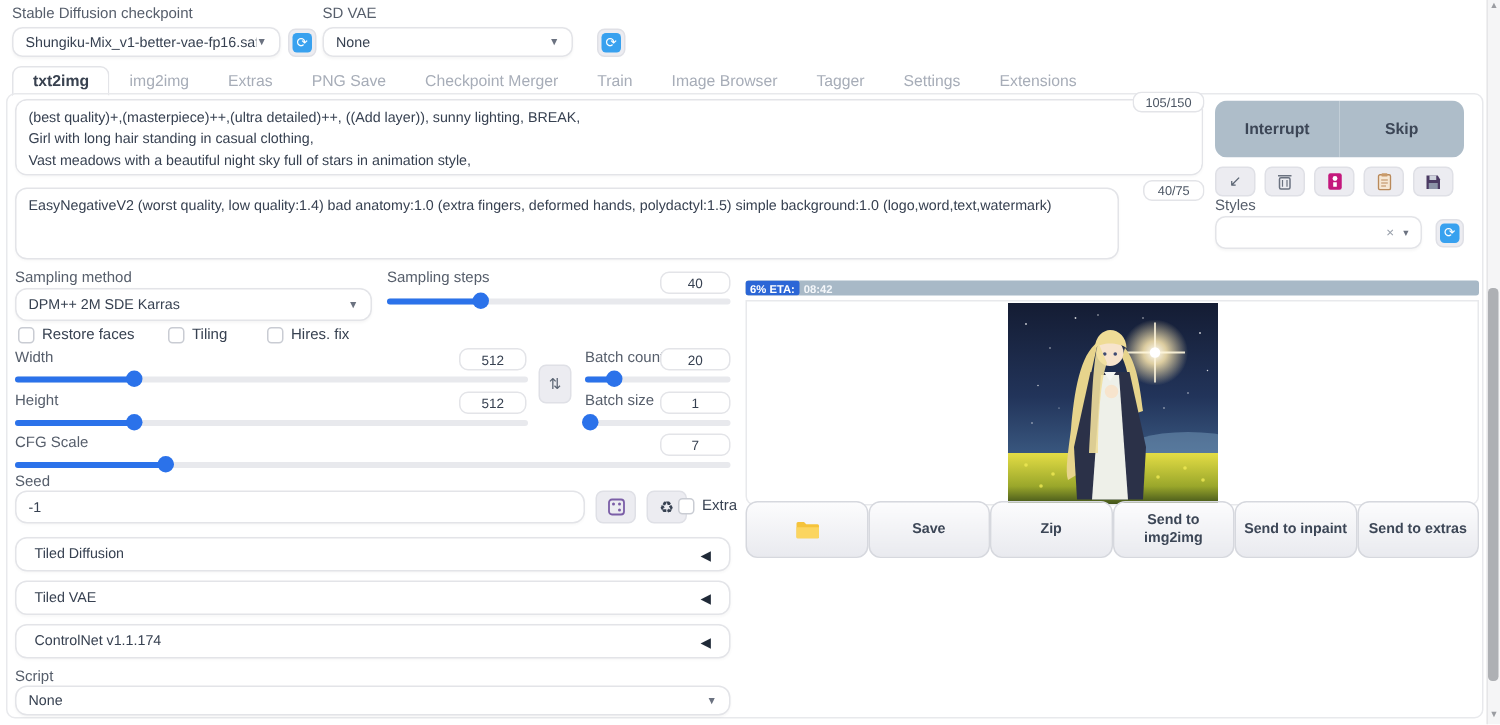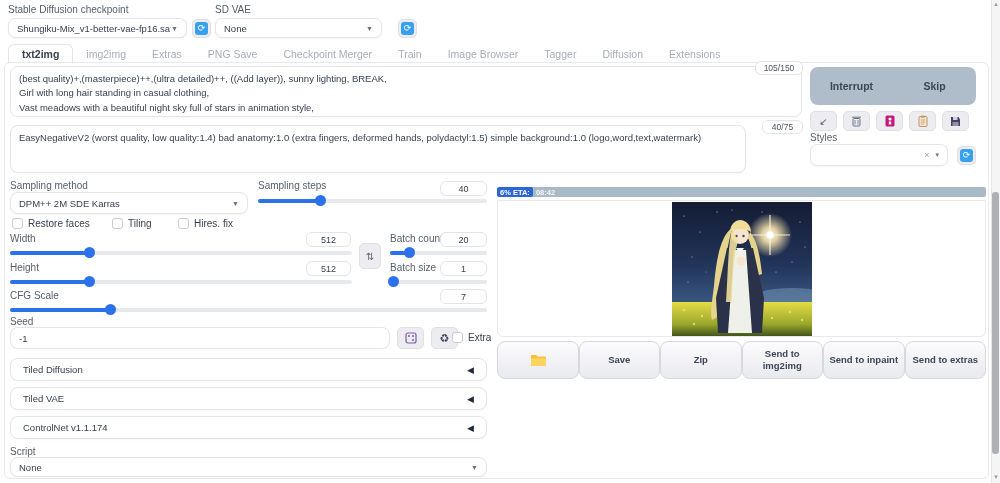--- a/index.html
+++ b/index.html
@@ -72,21 +72,21 @@
   .accordion .arrow { margin-left:auto; font-size:9px; color:#1f2937; }
 
   
   .progress { left:497px; top:187px; width:489px; height:10px; background:#a8b9c7; border-radius:2px;
         display:flex; align-items:center; overflow:hidden; }
   .progress .pill { background:#2b66d6; color:#fff; font-size:7.5px; font-weight:700;
         height:100%; display:flex; align-items:center; padding:0 3px; border-radius:2px; white-space:nowrap; }
   .progress .eta { color:#f4f7fa; font-size:7.5px; font-weight:700; margin-left:3px; }
   .preview { left:497px; top:200px; width:489px; height:137px; border:1px solid #e8e9ec;
         border-radius:0 0 6px 6px; background:#fff; display:flex; align-items:flex-start; justify-content:center; }
-  .out-row { left:497px; top:341px; width:489px; display:flex; gap:0; }
+  .out-row { left:497px; top:334px; width:489px; display:flex; gap:0; }
   .out-btn { flex:1; height:38px; background:linear-gradient(#fcfcfd,#e9eaef); border:1px solid #d6d8de;
         border-radius:8px; display:flex; align-items:center; justify-content:center; text-align:center;
         font-size:9.5px; font-weight:700; color:#3c4656; line-height:1.25; cursor:pointer; padding:2px 4px; }
 
   
   .scrollbar { left:991px; top:0; width:9px; height:483px; background:#f5f5f6; border-left:1px solid #e6e6e8; }
   .scroll-thumb { left:992px; top:192px; width:7px; height:262px; background:#aeb0b4; border-radius:3px; }
   .scroll-arrow { left:992px; width:8px; font-size:6px; color:#9a9ca1; text-align:center; }
 </style>
 </head>
@@ -114,21 +114,21 @@
 
   <div class="abs tabs">
     <div class="tab active">txt2img</div>
     <div class="tab">img2img</div>
     <div class="tab">Extras</div>
     <div class="tab">PNG Save</div>
     <div class="tab">Checkpoint Merger</div>
     <div class="tab">Train</div>
     <div class="tab">Image Browser</div>
     <div class="tab">Tagger</div>
-    <div class="tab">Diffusion</div>
+    <div class="tab">Settings</div>
     <div class="tab">Extensions</div>
   </div>
 
   <div class="abs content-border"></div>
 
   <div class="abs counter" style="left:755px; top:61px; width:48px; height:14px;">105/150</div>
   <div class="abs" style="left:10px; top:66px; width:792px; height:51px;">
     <textarea class="ta" spellcheck="false" style="">(best quality)+,(masterpiece)++,(ultra detailed)++, ((Add layer)), sunny lighting, BREAK,
 Girl with long hair standing in casual clothing,
 Vast meadows with a beautiful night sky full of stars in animation style,

